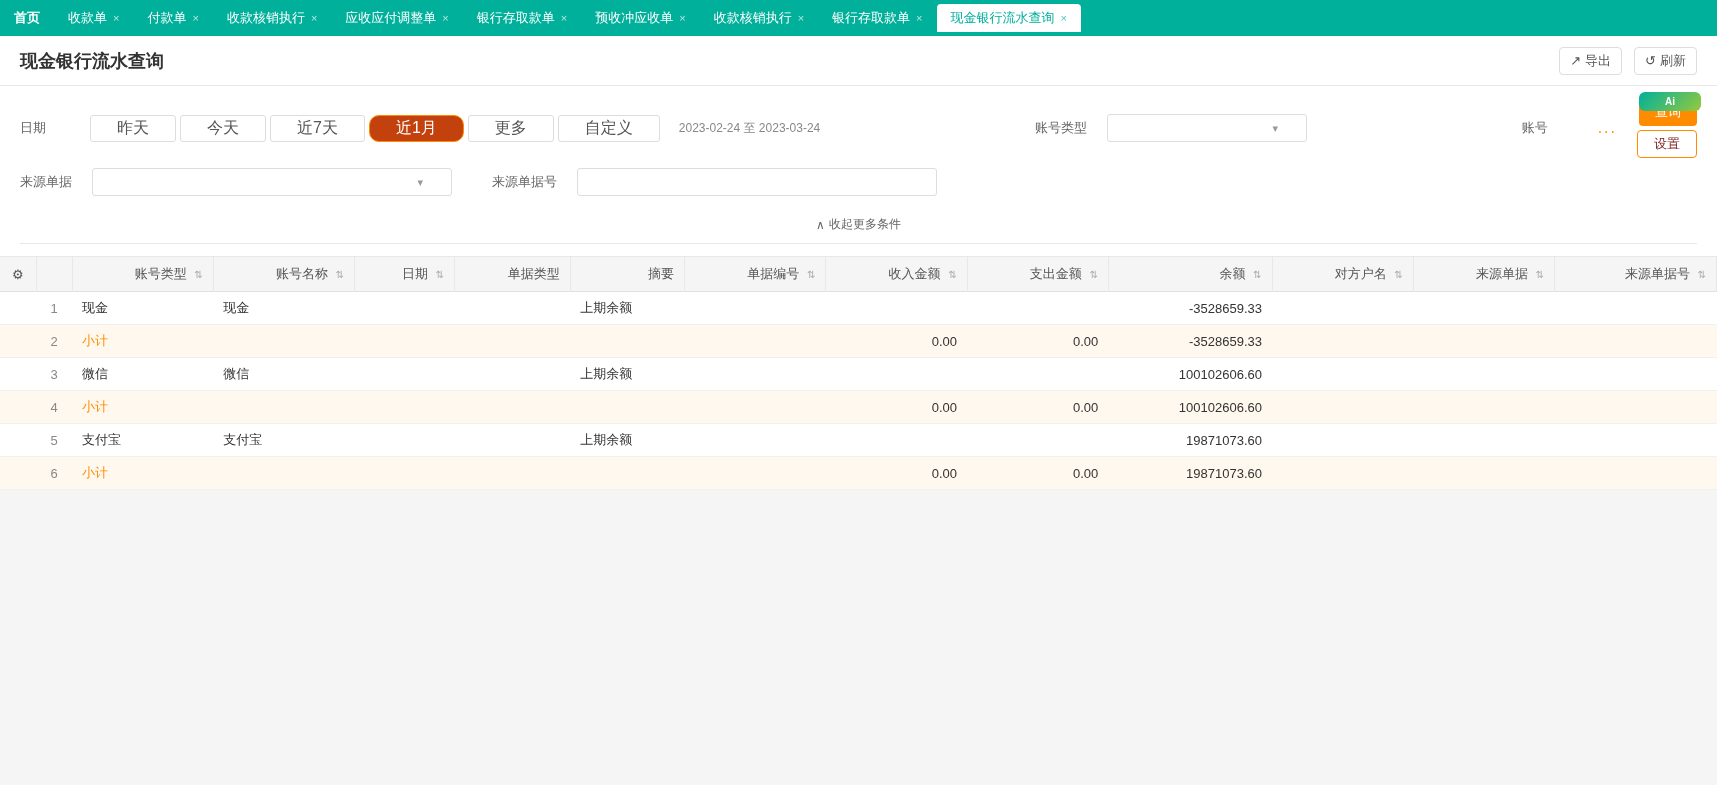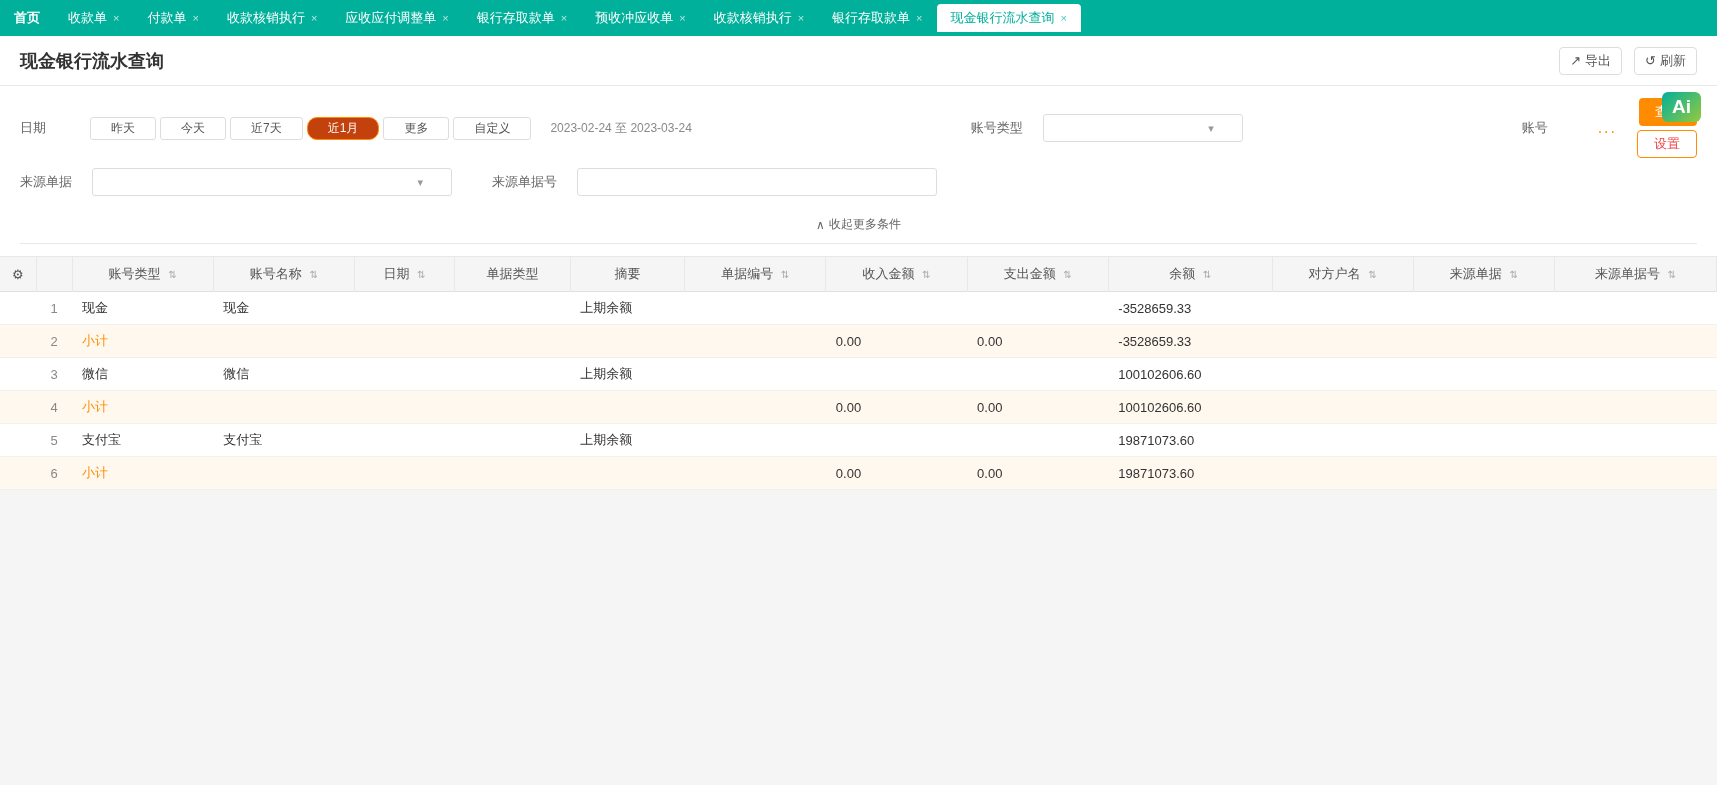--- a/index.html
+++ b/index.html
@@ -83,26 +83,26 @@
       white-space: nowrap;
       font-size: 13px;
       min-width: 50px;
     }
     .date-btns {
       display: flex;
       gap: 4px;
       align-items: center;
     }
     .date-btn {
-      padding: 2px 20px;
+      padding: 2px 26px;
       border: 1px solid #ddd;
       background: #fff;
       border-radius: 3px;
       cursor: pointer;
-      font-size: 12px;
+      font-size: 16px;
       color: #555;
     }
     .date-btn.active {
       background: #c2410c;
       color: #fff;
       border-color: #ff8c00;
       border-radius: 10px;
     }
     .date-range-text {
       font-size: 12px;
@@ -136,21 +136,21 @@
       background: #ff8c00;
       color: #fff;
       border: none;
       border-radius: 4px;
       padding: 5px 16px;
       cursor: pointer;
       font-size: 13px;
     }
     .btn-settings {
       background: #fff;
-      color: #ef4444;
+      color: #7f1d1d;
       border: 1px solid #ff8c00;
       border-radius: 4px;
       padding: 4px 16px;
       cursor: pointer;
       font-size: 13px;
       text-align: right;
     }
     .source-select-box {
       border: 1px solid #ddd;
       border-radius: 3px;
@@ -196,21 +196,21 @@
       width: 100%;
       border-collapse: collapse;
       font-size: 13px;
     }
     thead tr {
       background: #f5f5f5;
       border-bottom: 1px solid #e0e0e0;
     }
     thead th {
       padding: 8px 10px;
-      text-align: center;
+      text-align: right;
       color: #555;
       font-weight: normal;
       white-space: nowrap;
       border-right: 1px solid #e8e8e8;
       position: relative;
     }
     thead th .sort-icon {
       display: inline-block;
       margin-left: 4px;
       font-size: 10px;
@@ -223,20 +223,21 @@
     }
     tbody tr {
       border-bottom: 1px solid #f0f0f0;
     }
     tbody td {
       padding: 7px 10px;
       color: #333;
       white-space: nowrap;
     }
     tbody td.number {
+      text-align: right;
     }
     tbody td.subtotal-label {
       color: #ff8c00;
     }
     tbody tr.row-subtotal { background: #fff8ee; }
 
     .row-num { color: #888; text-align: center; }
 
     
     .collapse-row {
@@ -248,22 +249,22 @@
     }
 
     
     .ai-badge {
       position: fixed;
       right: 16px;
       top: 92px;
       background: linear-gradient(135deg, #00b09b, #96c93d);
       color: #fff;
       border-radius: 6px;
-      padding: 4px 10px;
-      font-size: 19px;
+      padding: 4px 26px;
+      font-size: 10px;
       font-weight: bold;
       cursor: pointer;
     }
   </style>
 </head>
 <body>
 
 <nav class="top-nav">
   <div class="nav-item home">
     <span>首页</span>

